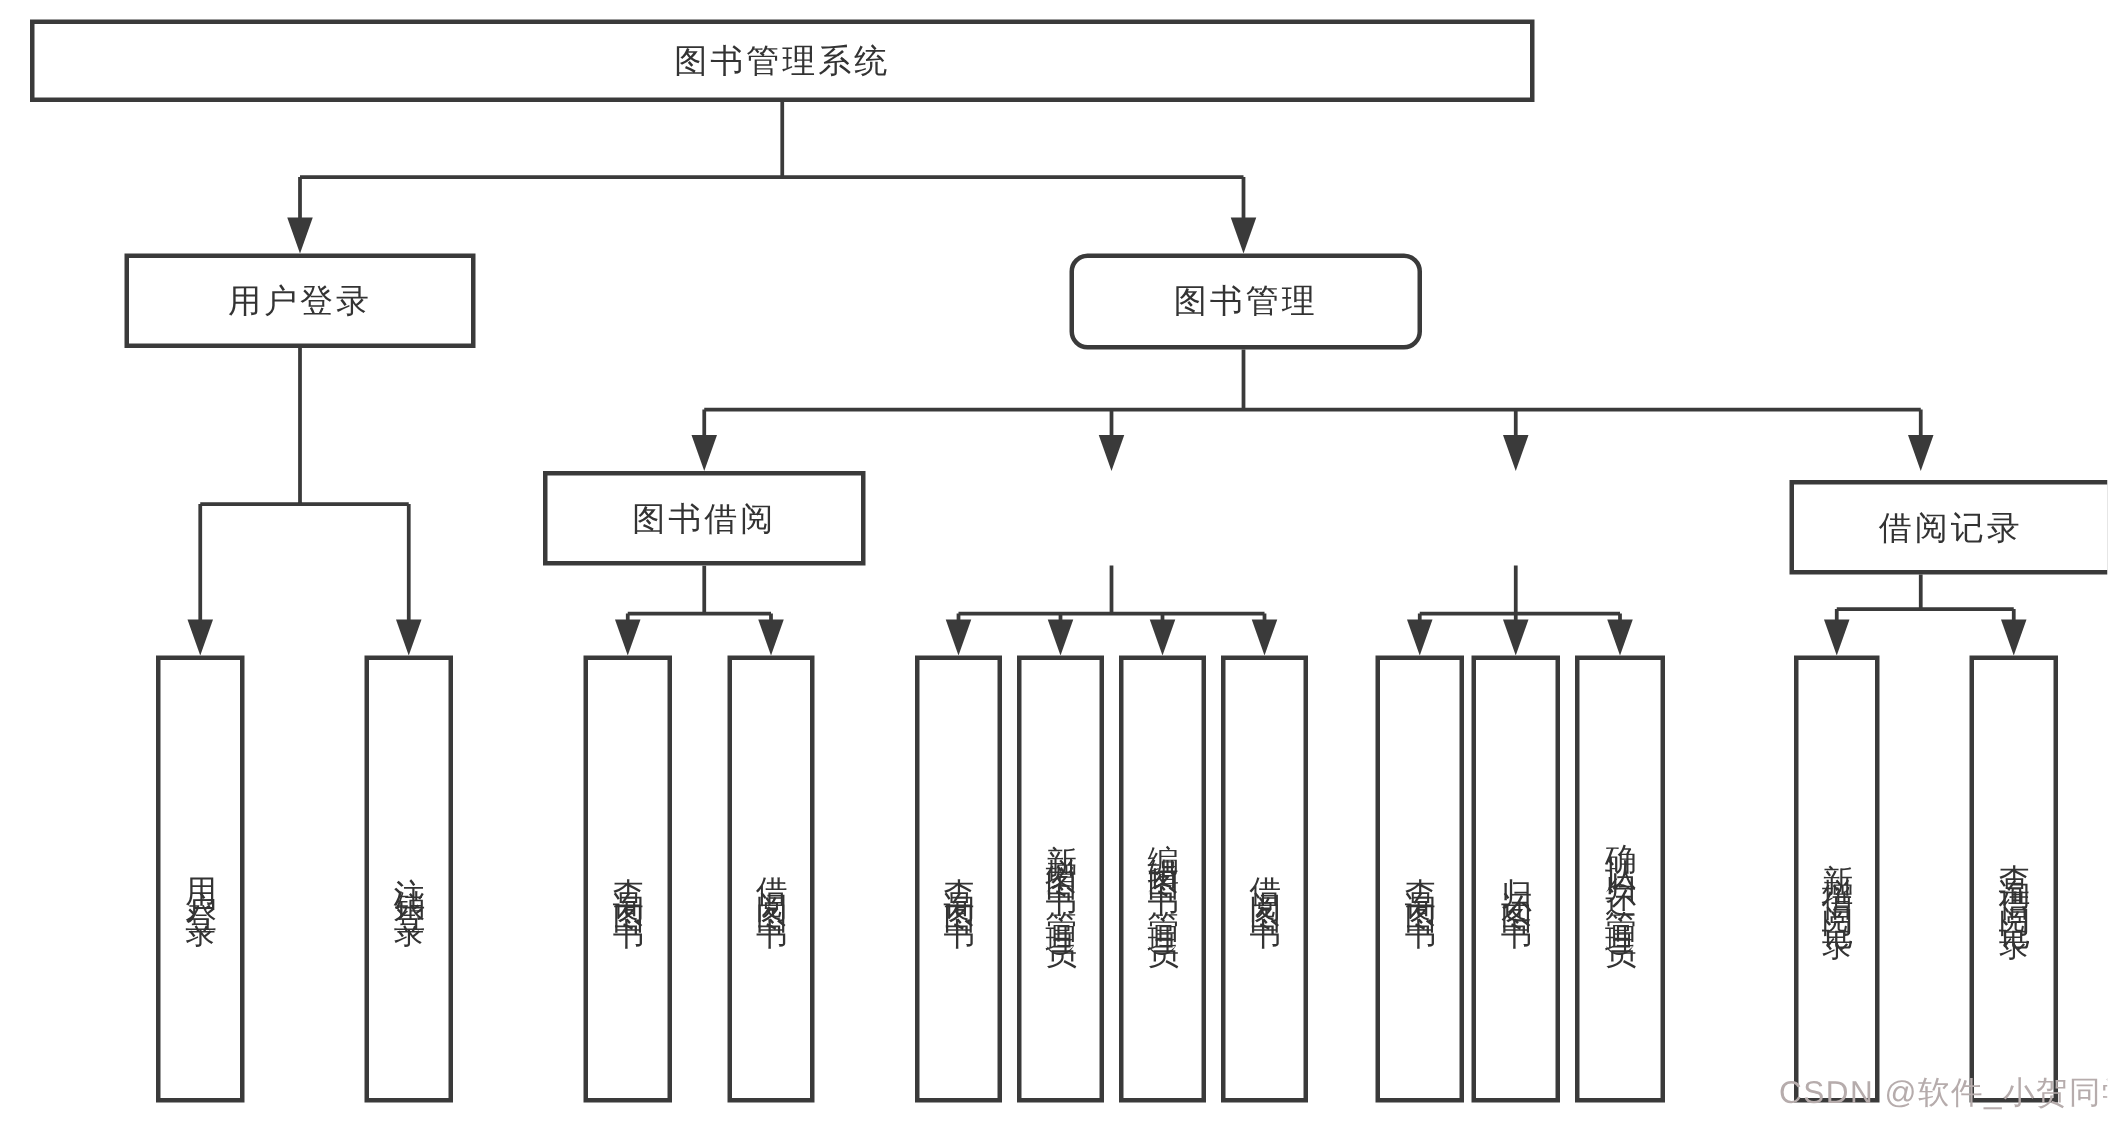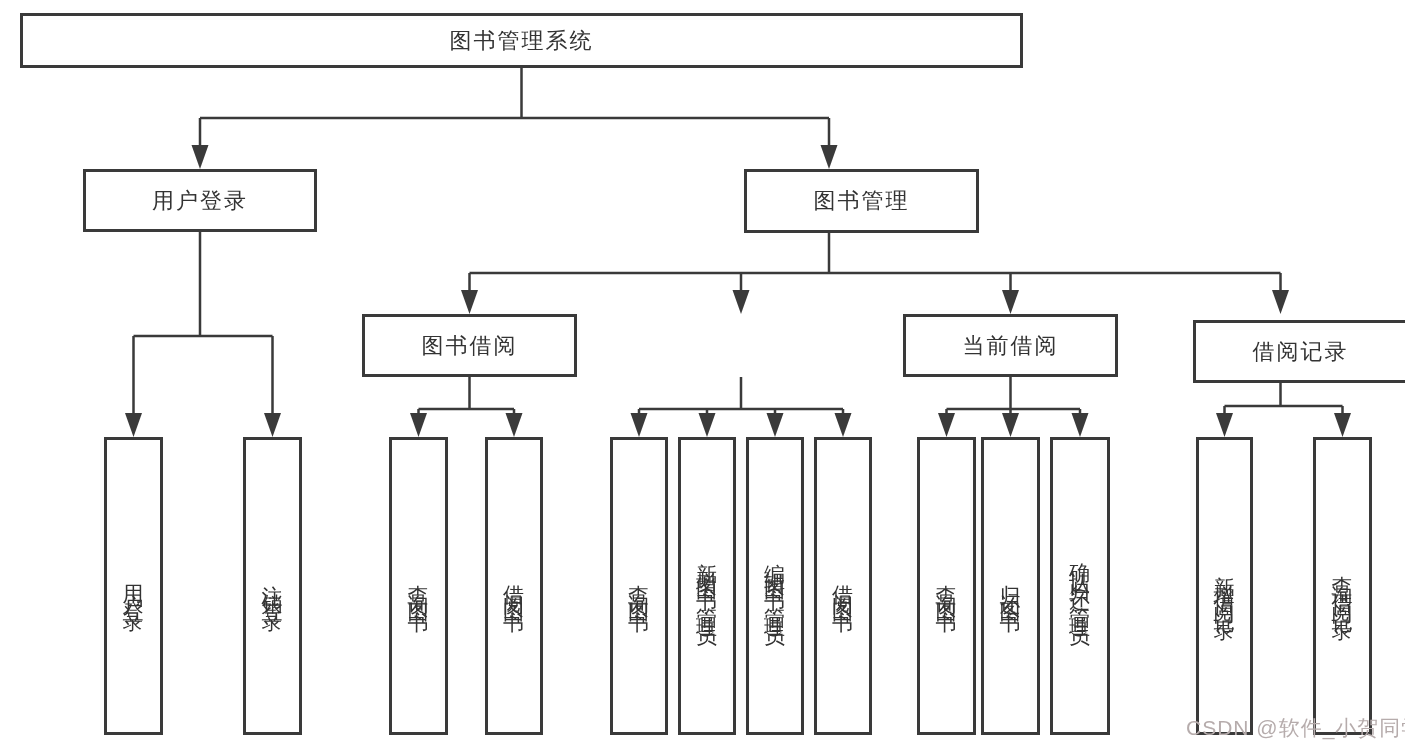--- a/index.html
+++ b/index.html
@@ -26,21 +26,21 @@
   .v-node {
     writing-mode:vertical-rl;
     text-orientation:mixed;
     font-size:21px;
     letter-spacing:9px;
     line-height:1;
   }
   
   #n-root   { left:20px;  top:13px;  width:1003px; height:55px; }
   #n-login  { left:83px;  top:169px; width:234px;  height:63px; }
-  #n-mgmt   { left:744px; top:169px; width:235px;  height:64px; }
+  #n-mgmt   { left:713px; top:169px; width:235px;  height:64px;border-radius:12px; }
   #n-l3-0   { left:362px; top:314px; width:215px;  height:63px; }
   #n-l3-1   { left:633px; top:314px; width:216px;  height:63px; }
   #n-l3-2   { left:903px; top:314px; width:215px;  height:63px; }
   #n-l3-3   { left:1173px;top:320px; width:215px;  height:63px;margin-left:20px; }
   .leaf     { top:437px; height:298px; }
   #lf-a0 { left:104px;  width:59px; }
   #lf-a1 { left:243px;  width:59px; }
   #lf-b0 { left:389px;  width:59px; }
   #lf-b1 { left:485px;  width:58px; }
   #lf-c0 { left:610px;  width:58px; }
@@ -113,21 +113,20 @@
       <polygon points="1334,413 1351,413 1342.5,437"></polygon>
     </g>
   </svg>
 
   <div id="n-root" class="node h-node">图书管理系统</div>
 
   <div id="n-login" class="node h-node">用户登录</div>
   <div id="n-mgmt" class="node h-node">图书管理</div>
 
   <div id="n-l3-0" class="node h-node">图书借阅</div>
-  <div id="n-l3-2" class="node h-node">当前借阅</div>
   <div id="n-l3-3" class="node h-node">借阅记录</div>
 
   <div id="lf-a0" class="node v-node leaf">用户登录</div>
   <div id="lf-a1" class="node v-node leaf">注销登录</div>
 
   <div id="lf-b0" class="node v-node leaf">查询图书</div>
   <div id="lf-b1" class="node v-node leaf">借阅图书</div>
 
   <div id="lf-c0" class="node v-node leaf">查询图书</div>
   <div id="lf-c1" class="node v-node leaf">新增图书（管理员）</div>

